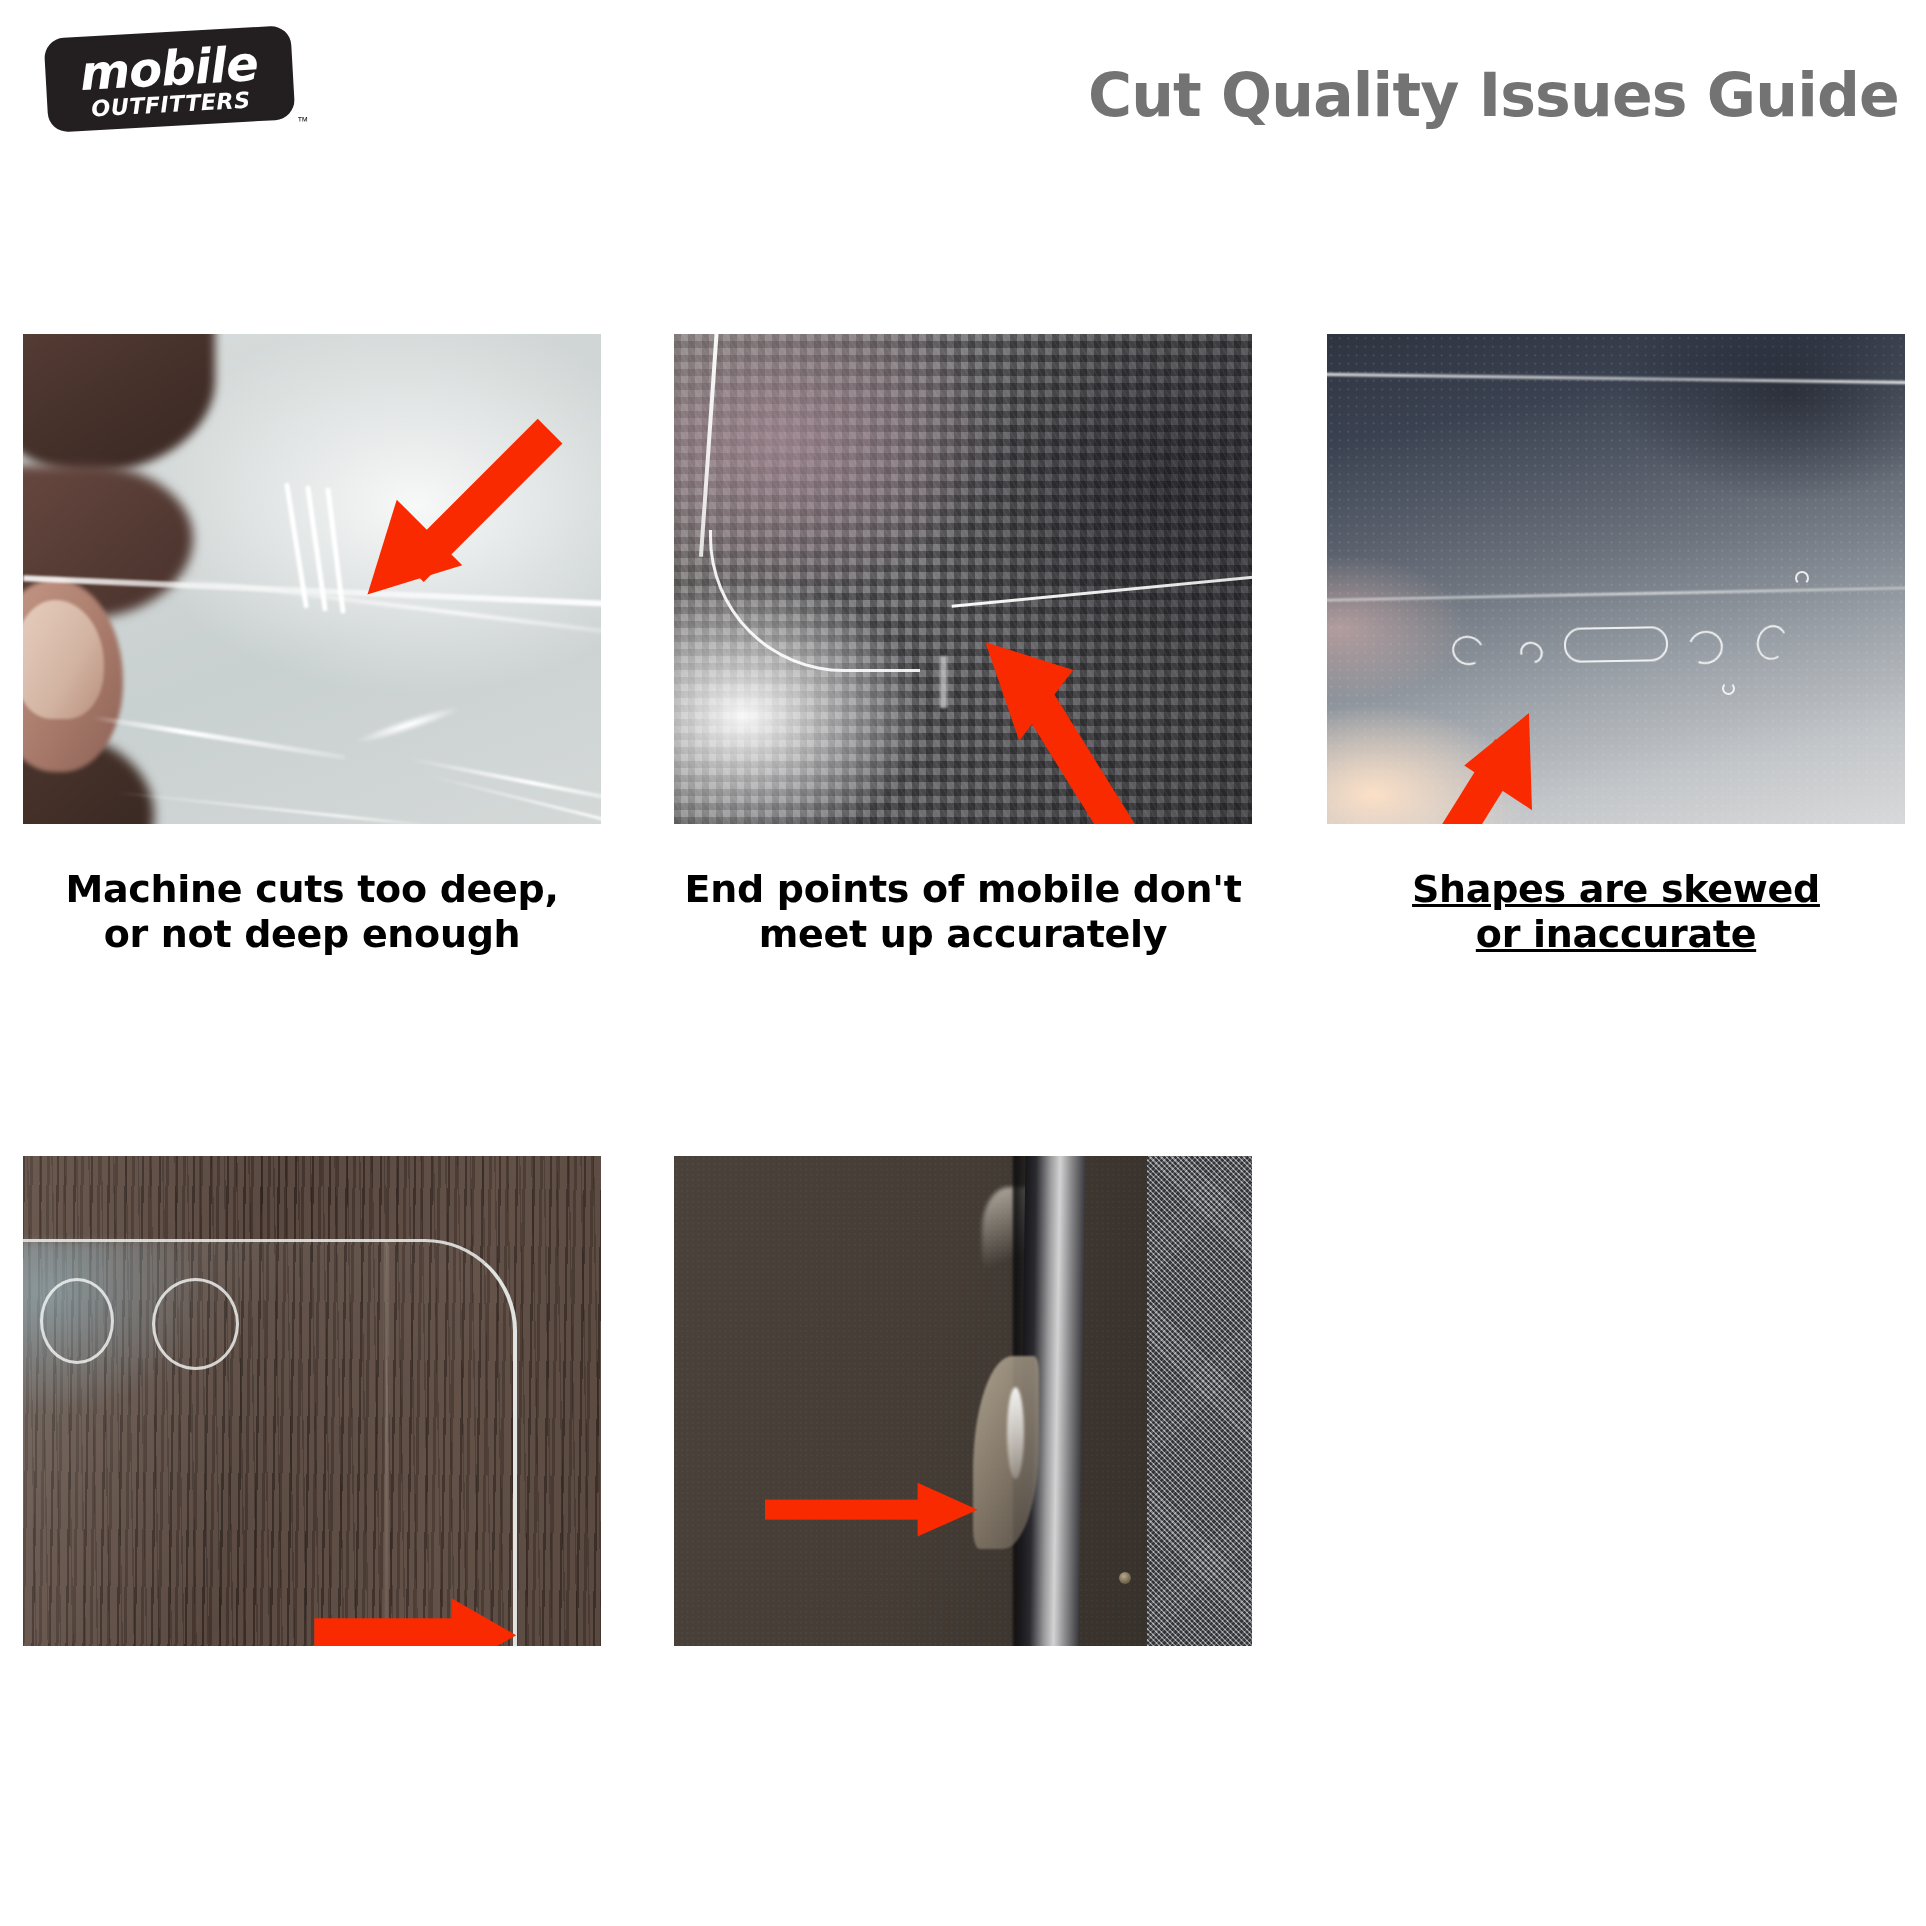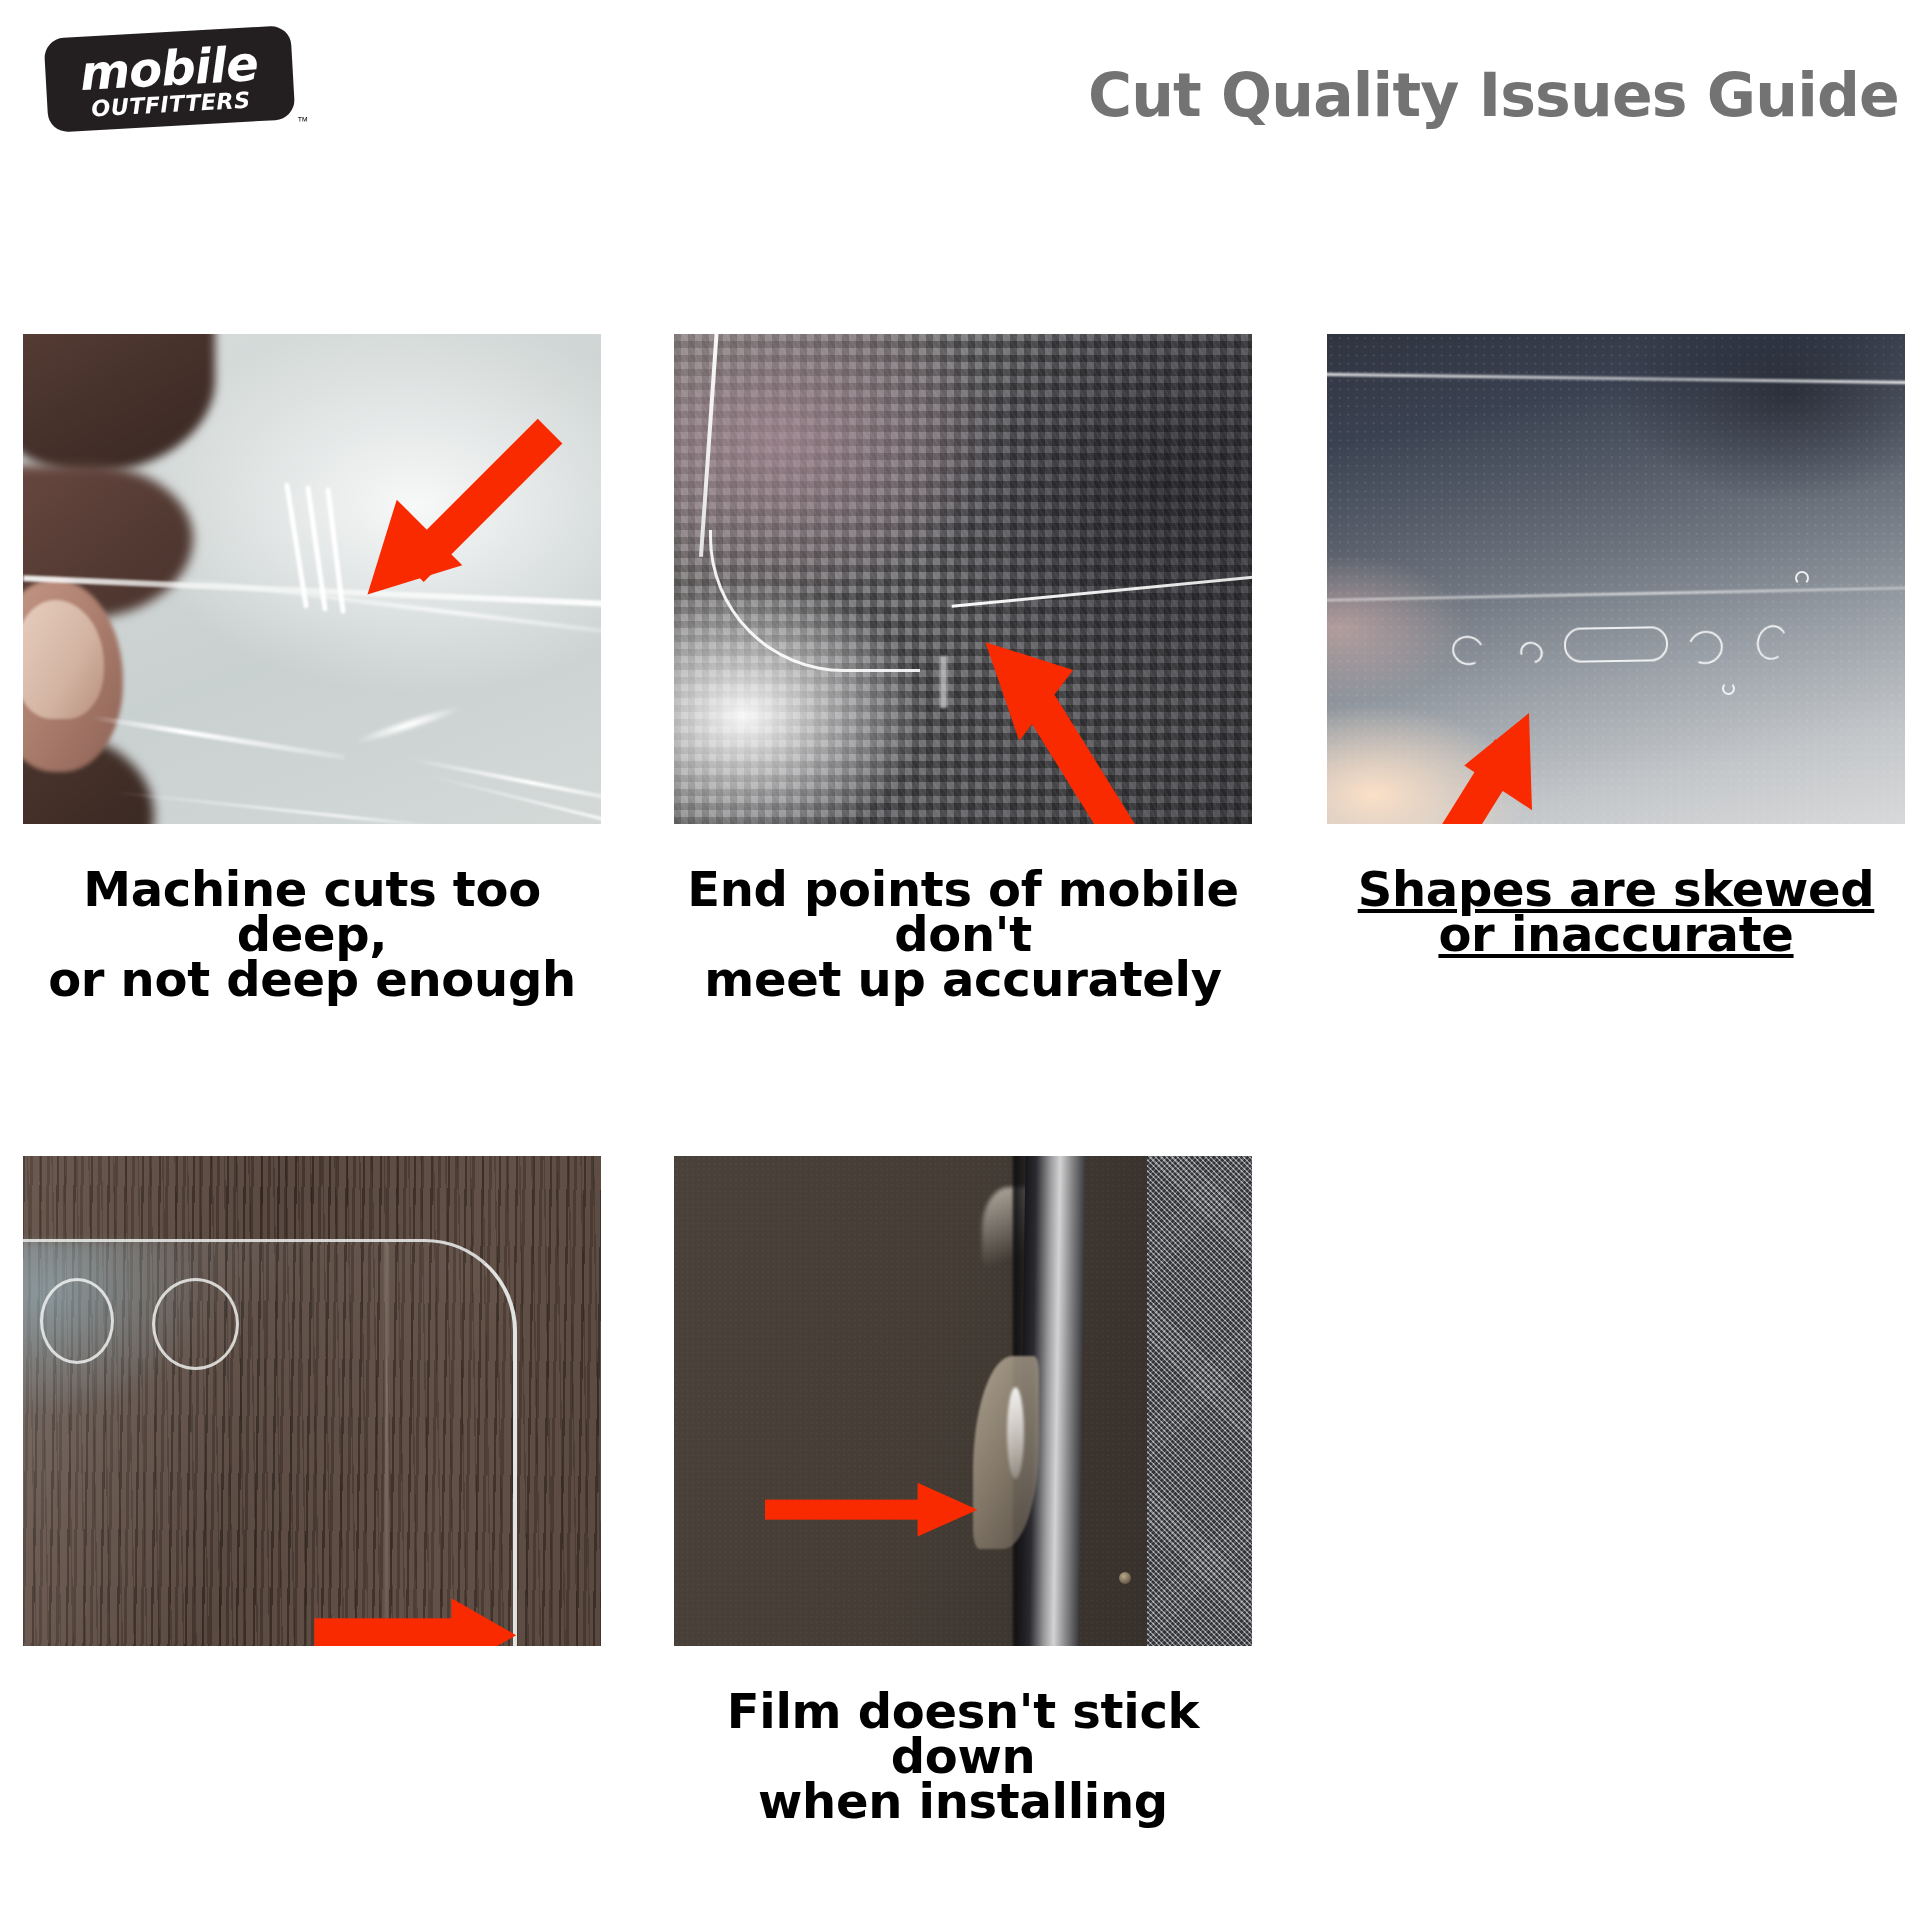--- a/index.html
+++ b/index.html
@@ -100,21 +100,21 @@
     height: 490px;
     overflow: hidden;
     background: #cccccc;
   }
   .caption {
     margin-top: 43px;
     width: 578px;
     text-align: center;
     font-family: "DejaVu Sans", sans-serif;
     font-weight: bold;
-    font-size: 48px;
+    font-size: 38px;
     line-height: 45px;
     color: #000000;
     white-space: pre-line;
     letter-spacing: -0.3px;
   }
 
   
   .layer { position: absolute; left: 0; top: 0; width: 100%; height: 100%; }
 
   
@@ -484,16 +484,14 @@
     <div class="p5-lift-spec"></div>
     <div class="p5-screw"></div>
 
     <svg class="arrow" style="left:0;top:0;" width="578" height="490" viewBox="0 0 750 636">
       <g fill="#FA2A00">
         <rect x="118" y="446" width="210" height="26"></rect>
         <polygon points="316,424 394,459 316,494"></polygon>
       </g>
     </svg>
   </div>
-  <div class="caption">Film doesn't stick down
-when installing</div>
 </div>
 
 
 </body></html>

